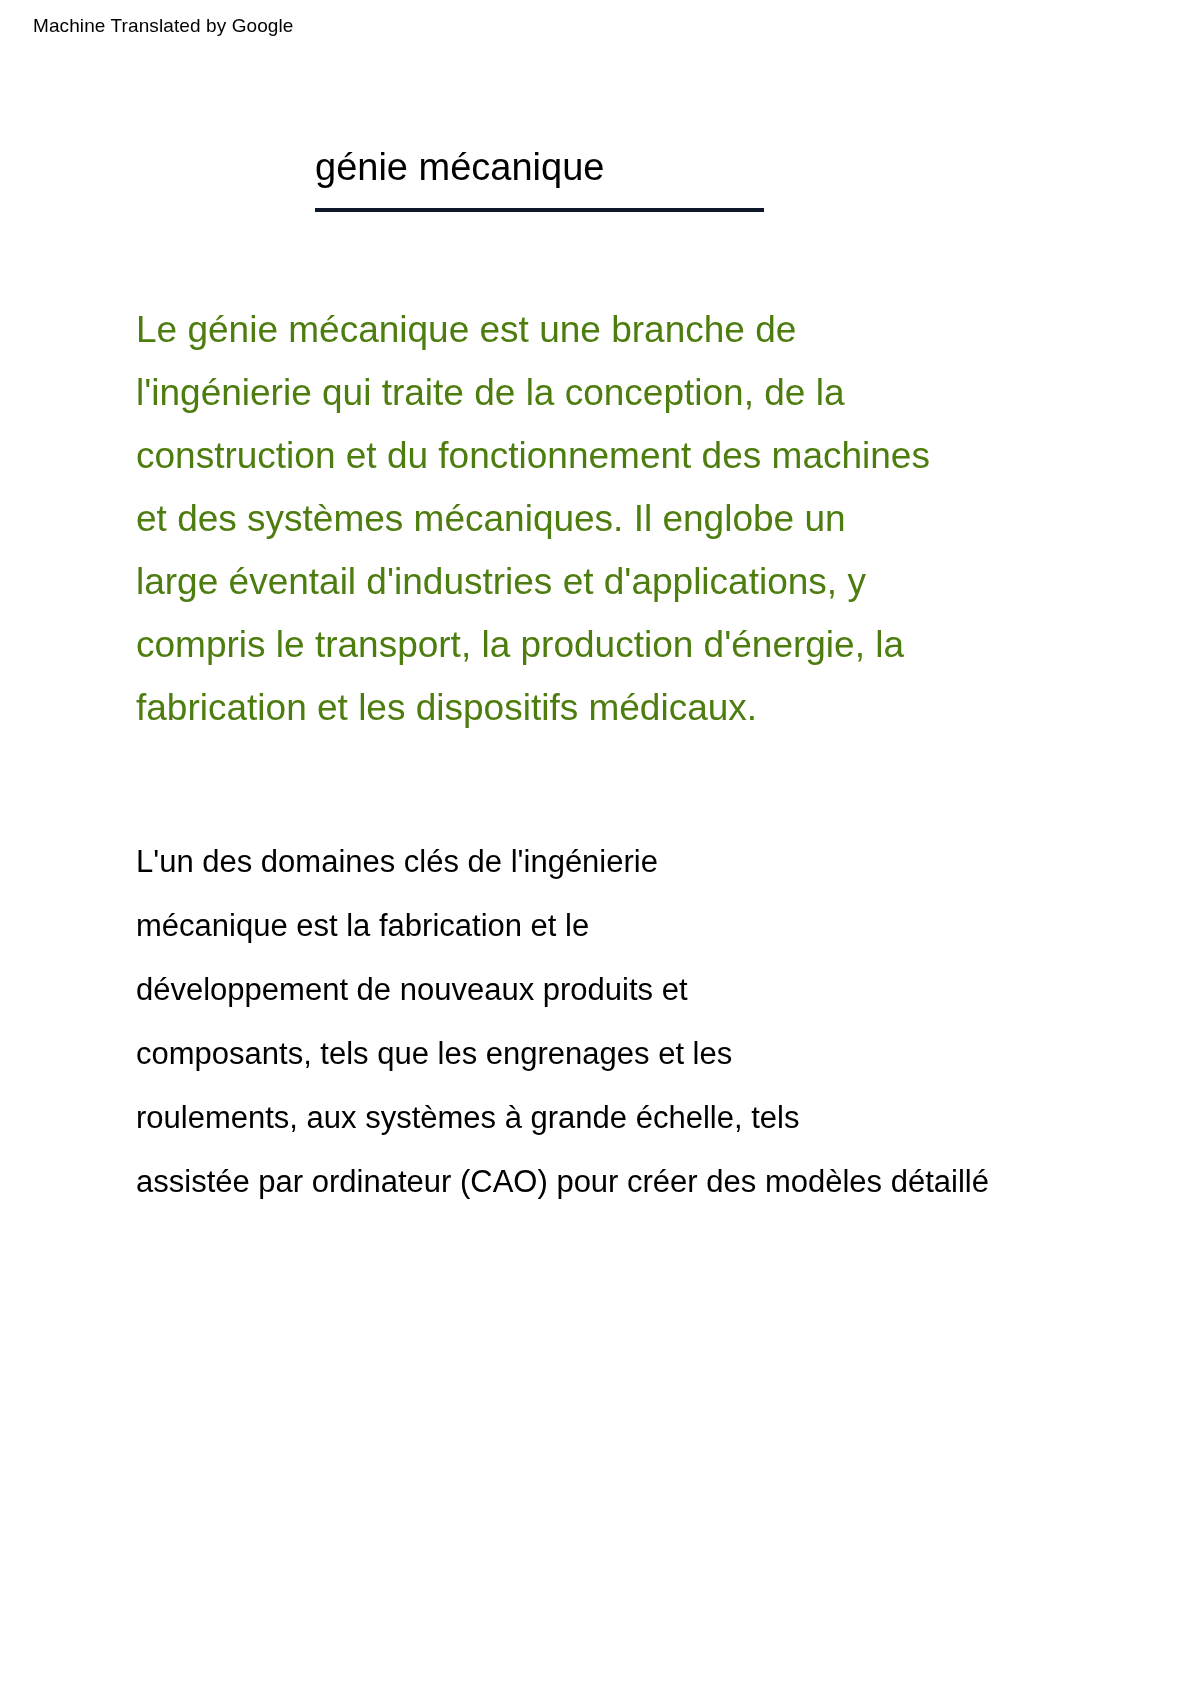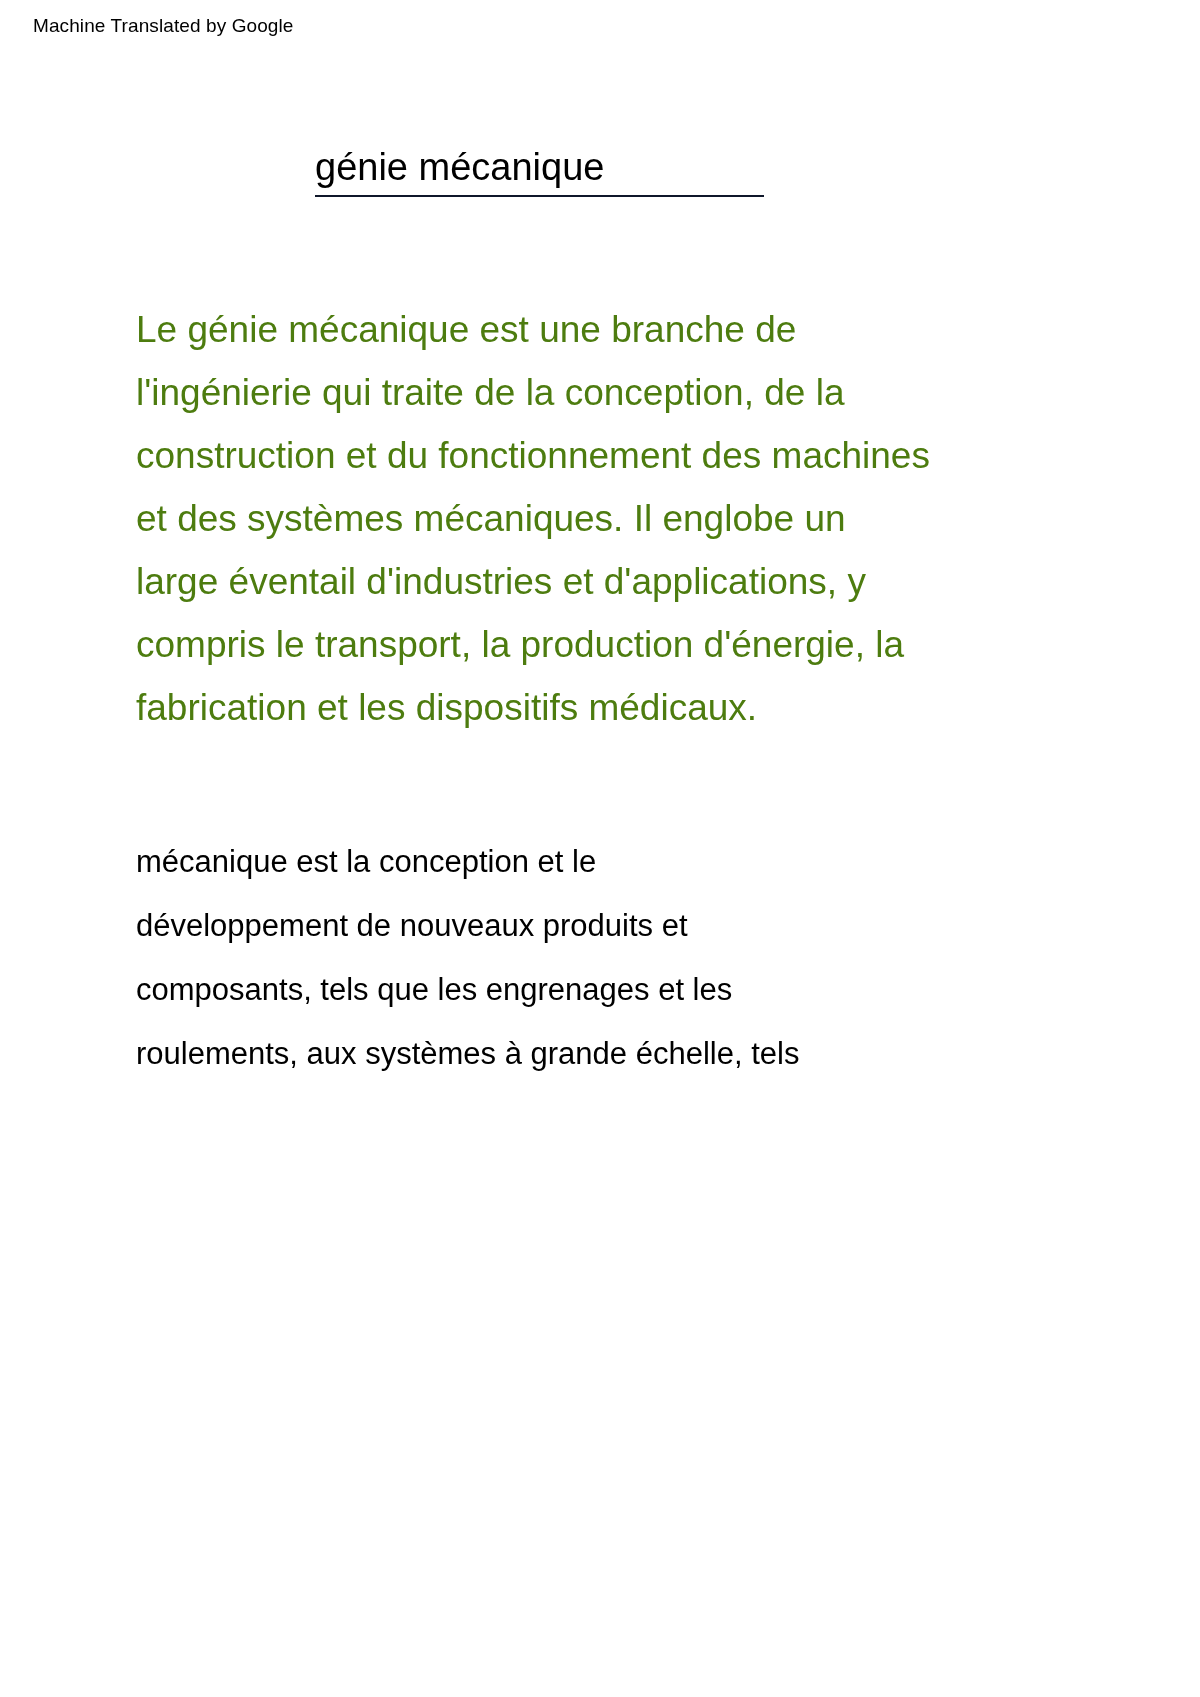--- a/index.html
+++ b/index.html
@@ -39,23 +39,23 @@
   .doc-title {
     position: absolute;
     left: 315px;
     top: 140px;
     font-size: 38px;
     line-height: 46px;
     color: #000000;
     white-space: nowrap;
   }
   .doc-title .title-text {
-    border-bottom: 2px solid #0f172a;
+    border-bottom: 4px solid #0f172a;
     padding-right: 160px;
-    padding-bottom: 5px;
+    padding-bottom: 18px;
     display: inline-block;
   }
 
   .para-lead {
     position: absolute;
     left: 136px;
     top: 294px;
     width: 800px;
     font-size: 37px;
     line-height: 63px;
@@ -83,19 +83,21 @@
 
   <div class="mt-banner">Machine Translated by Google</div>
 
   <div class="doc-title">
     <span class="title-text">génie mécanique</span>
   </div>
 
   <div class="para-lead">Le génie mécanique est une branche de l'ingénierie qui traite de la conception, de la construction et du fonctionnement des machines et des systèmes mécaniques. Il englobe un large éventail d'industries et d'applications, y compris le transport, la production d'énergie, la fabrication et les dispositifs médicaux.</div>
 
   <div class="para-body">
-    <span class="ln">mécanique est la conception et le</span>
+    <span class="ln">L'un des domaines clés de l'ingénierie</span>
+    <span class="ln">mécanique est la fabrication et le</span>
     <span class="ln">développement de nouveaux produits et</span>
     <span class="ln">composants, tels que les engrenages et les</span>
     <span class="ln">roulements, aux systèmes à grande échelle, tels</span>
+    <span class="ln">assistée par ordinateur (CAO) pour créer des modèles détaillé</span>
   </div>
 
 </div>
 
 </body></html>

